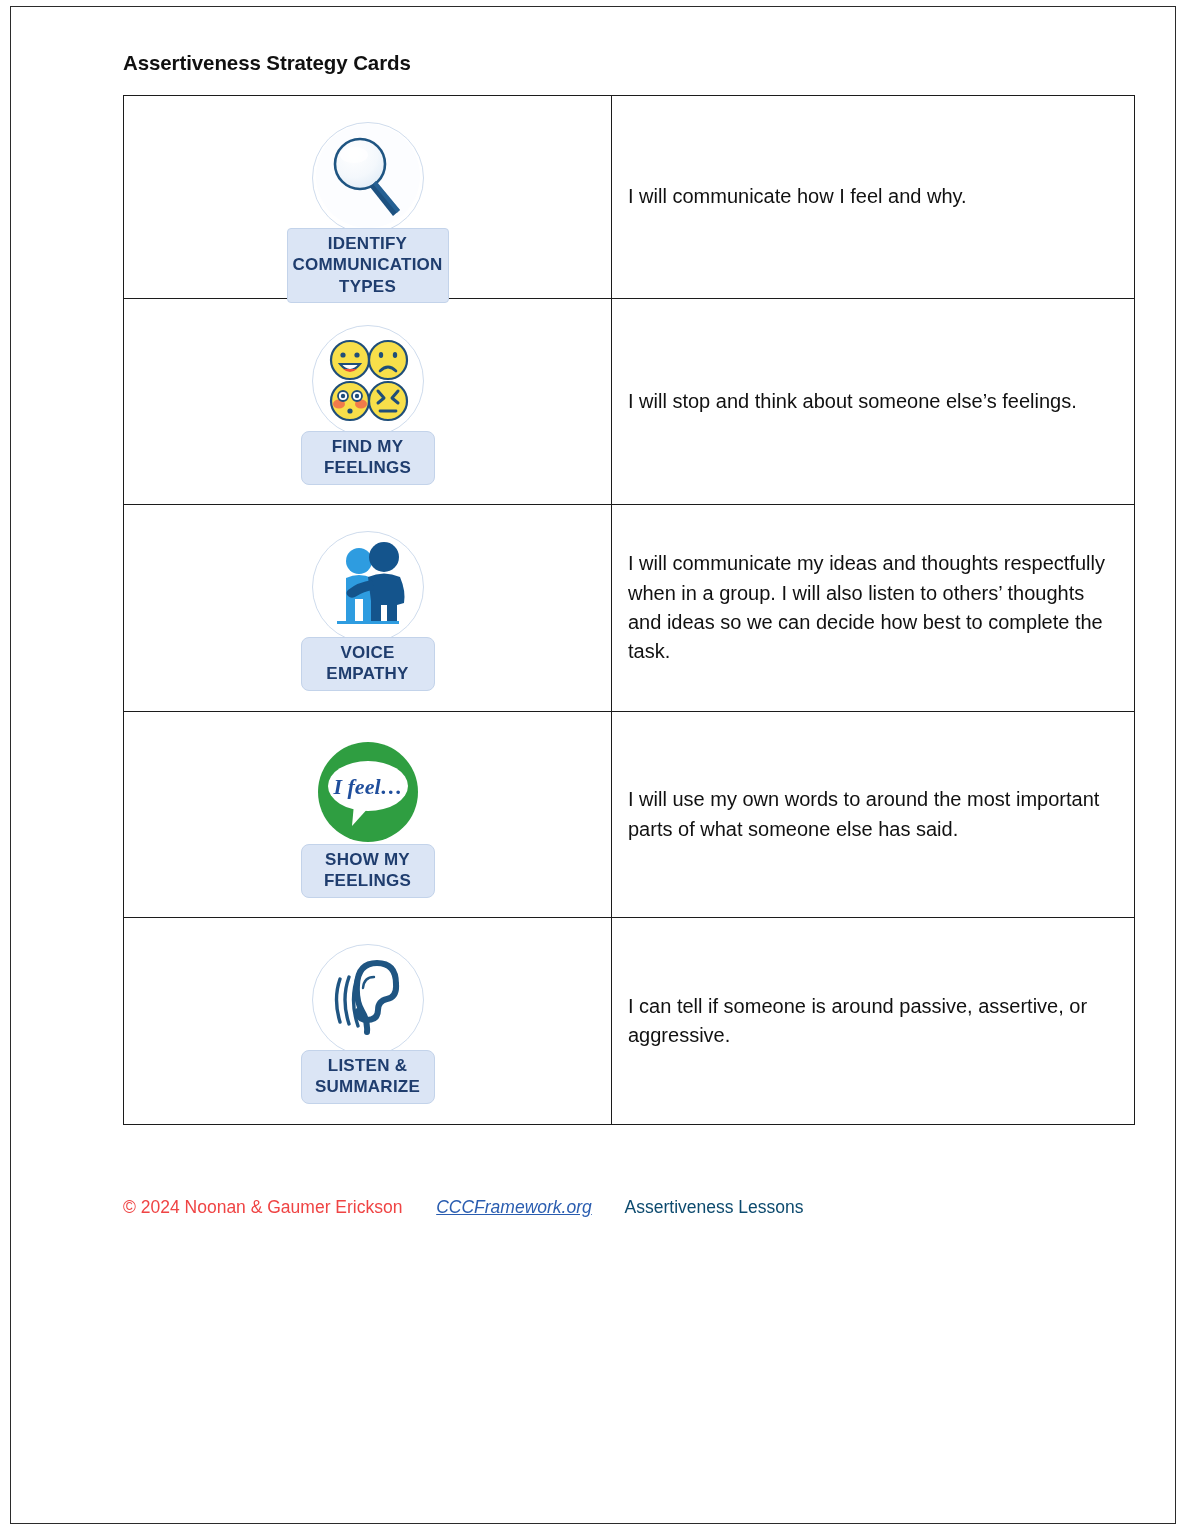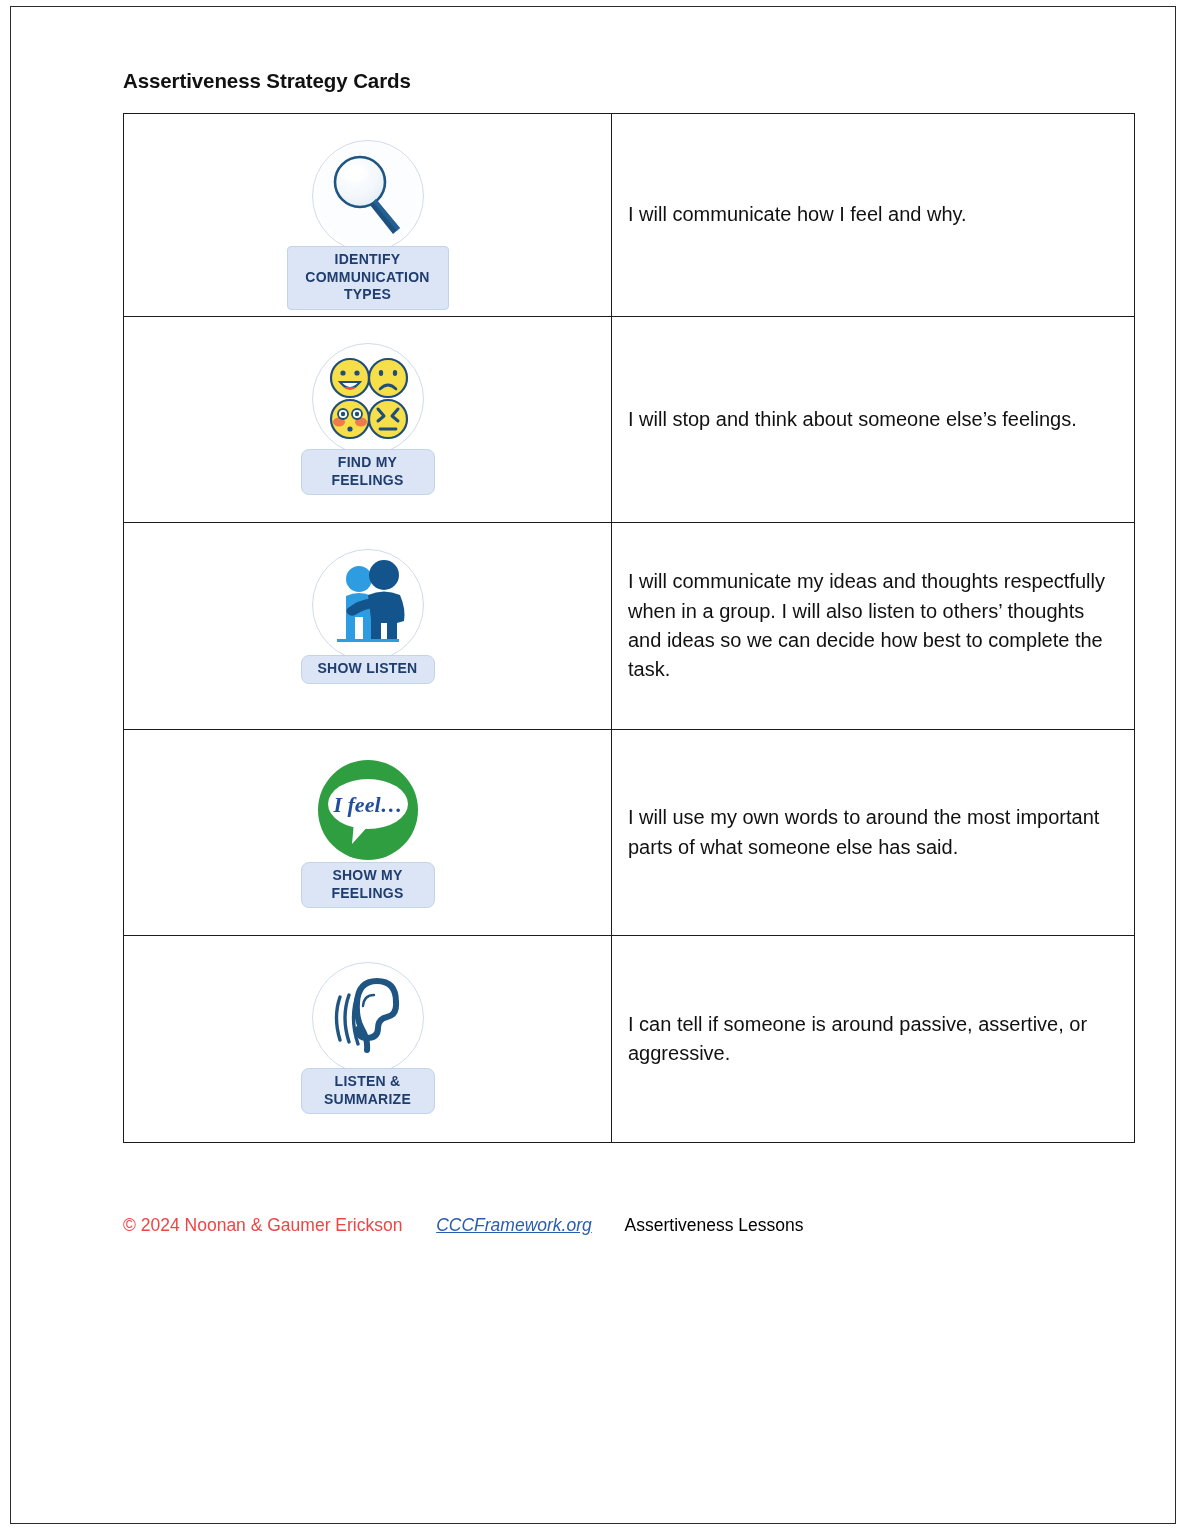--- a/index.html
+++ b/index.html
@@ -20,21 +20,21 @@
     top: 6px;
     width: 1166px;
     height: 1518px;
     background: #fff;
     border: 1.6px solid #2b2b2b;
     box-sizing: border-box;
   }
   .content {
     position: absolute;
     left: 89px;
-    top: 62px;
+    top: 44px;
     width: 975px;
     padding-left: 23px;
   }
   .doc-title {
     font-size: 20.5px;
     font-weight: bold;
     letter-spacing: -0.1px;
     margin: 0 0 20px 0;
     color: #111;
   }
@@ -94,21 +94,21 @@
     border: 1px solid #cfdced;
     box-sizing: border-box;
   }
   .badge {
     display: block;
     margin: -6px auto 0 auto;
     background: #dbe5f5;
     border: 1px solid #c3d3ea;
     border-radius: 4px;
     color: #1f3d6e;
-    font-size: 14px;
+    font-size: 17px;
     font-weight: bold;
     letter-spacing: 0.25px;
     line-height: 1.25;
     padding: 4px 9px 5px 9px;
     position: relative;
     z-index: 5;
     white-space: pre-line;
   }
   .badge.wide { width: 156px; padding-left: 2px; padding-right: 2px; }
   .badge.mid  { width: 128px; padding-left: 2px; padding-right: 2px; border-radius: 8px; }
@@ -236,21 +236,21 @@
 
                       <g fill="#14548c">
                         <circle cx="72" cy="26" r="15"></circle>
                         <path d="M56 46 q16 -7 32 0 q6 14 4 26 l-7 2 l0 18 l-10 0 l0 -18 l-6 0 l0 18 l-10 0 l0 -22 Z"></path>
                         <path d="M60 49 q-14 2 -24 10 q-3 3 0 6 q3 3 7 1 q9 -6 19 -7 Z"></path>
                       </g>
                       <rect x="25" y="90" width="62" height="3" fill="#2e9ce0"></rect>
                     </svg>
                   </div>
                 </div>
-                <span class="badge mid">SHOW LISTEN</span>
+                <span class="badge mid">VOICE EMPATHY</span>
               </div>
             </div>
           </td>
           <td class="def-cell">
             <div class="def-text">I will communicate my ideas and thoughts respectfully when in a group. I will also listen to others’ thoughts and ideas so we can decide how best to complete the task.</div>
           </td>
         </tr>
 
         <tr>
           <td class="icon-cell">
@@ -305,17 +305,17 @@
         </tr>
 
       </tbody>
     </table>
 
     <div style="margin-top:72px;font-size:17.5px;">
       <span style="color:#ef4444;">© 2024 Noonan &amp; Gaumer Erickson</span>
       <span style="display:inline-block;width:24px;"></span>
       <a href="#" style="color:#2a5db0;text-decoration:underline;font-style:italic;">CCCFramework.org</a>
       <span style="display:inline-block;width:24px;"></span>
-      <span style="color:#000000;">Assertiveness Lessons</span>
+      <span style="color:#0c4a6e;">Assertiveness Lessons</span>
     </div>
 
   </div>
 </div>
 
 </body></html>

